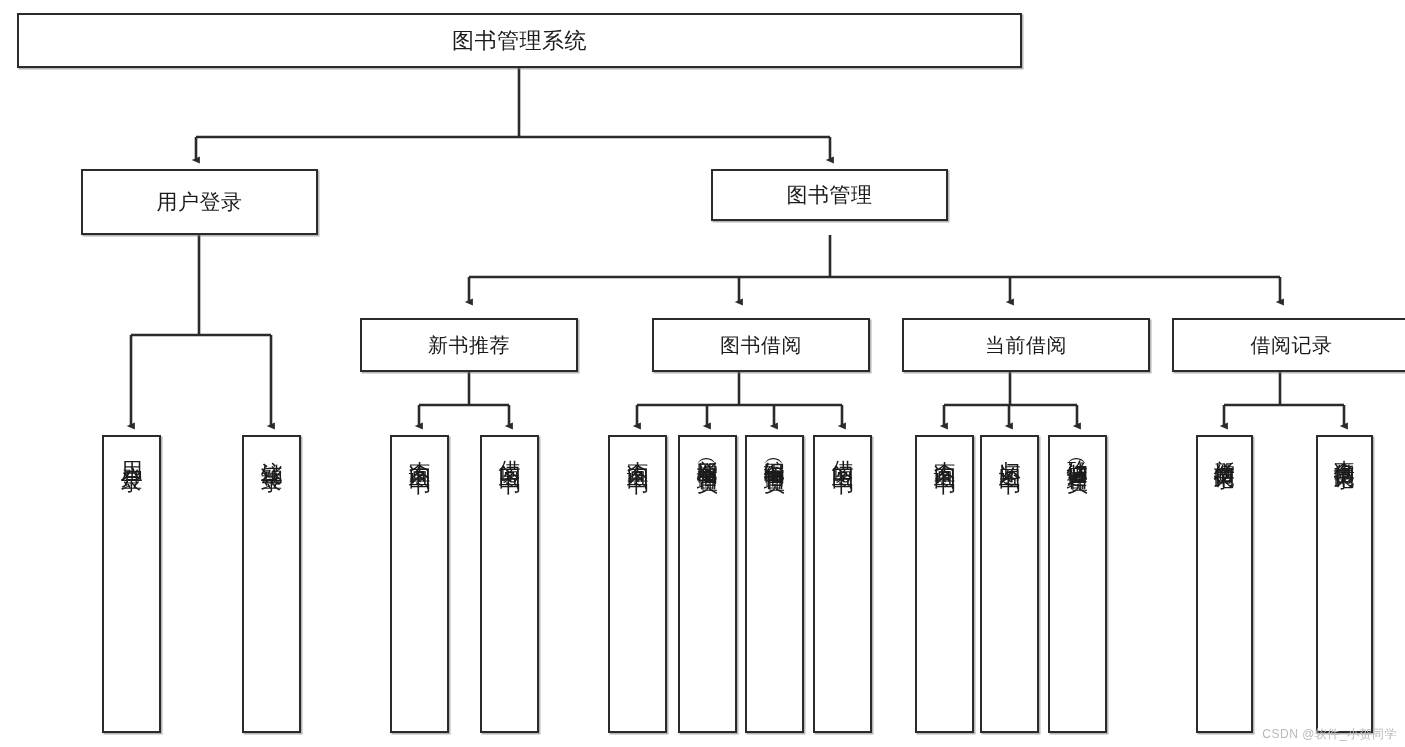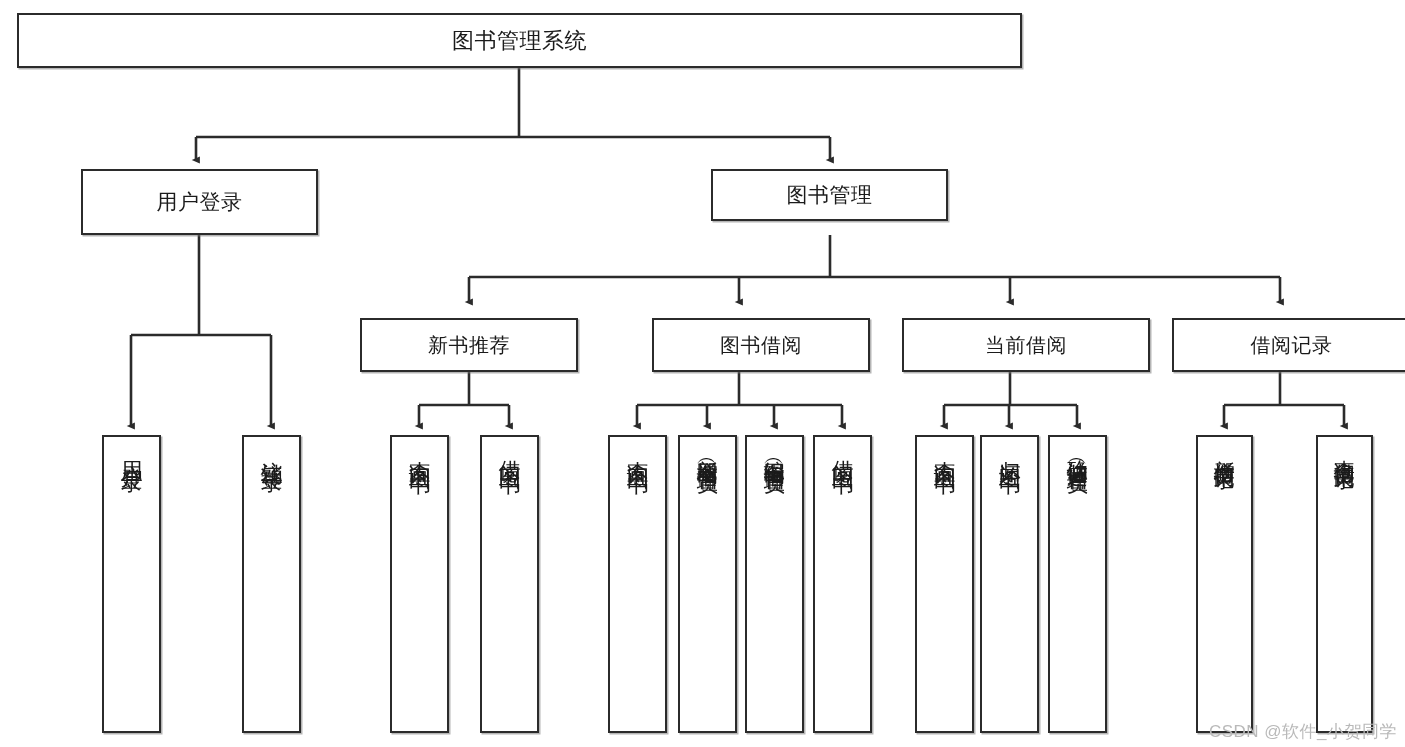--- a/index.html
+++ b/index.html
@@ -46,21 +46,21 @@
     font-size:22px;
     line-height:1.02;
     letter-spacing:4px;
     white-space:nowrap;
   }
   .node.leaf.tall .lbl{font-size:21px;letter-spacing:2px;}
 
   .watermark{
     position:absolute;
     right:8px;bottom:4px;
-    font-size:17px;
+    font-size:12px;
     color:#b9b9b9;
     letter-spacing:0.5px;
     white-space:nowrap;
     user-select:none;
     margin-top:12px;
   }
 </style>
 </head>
 <body>
 

